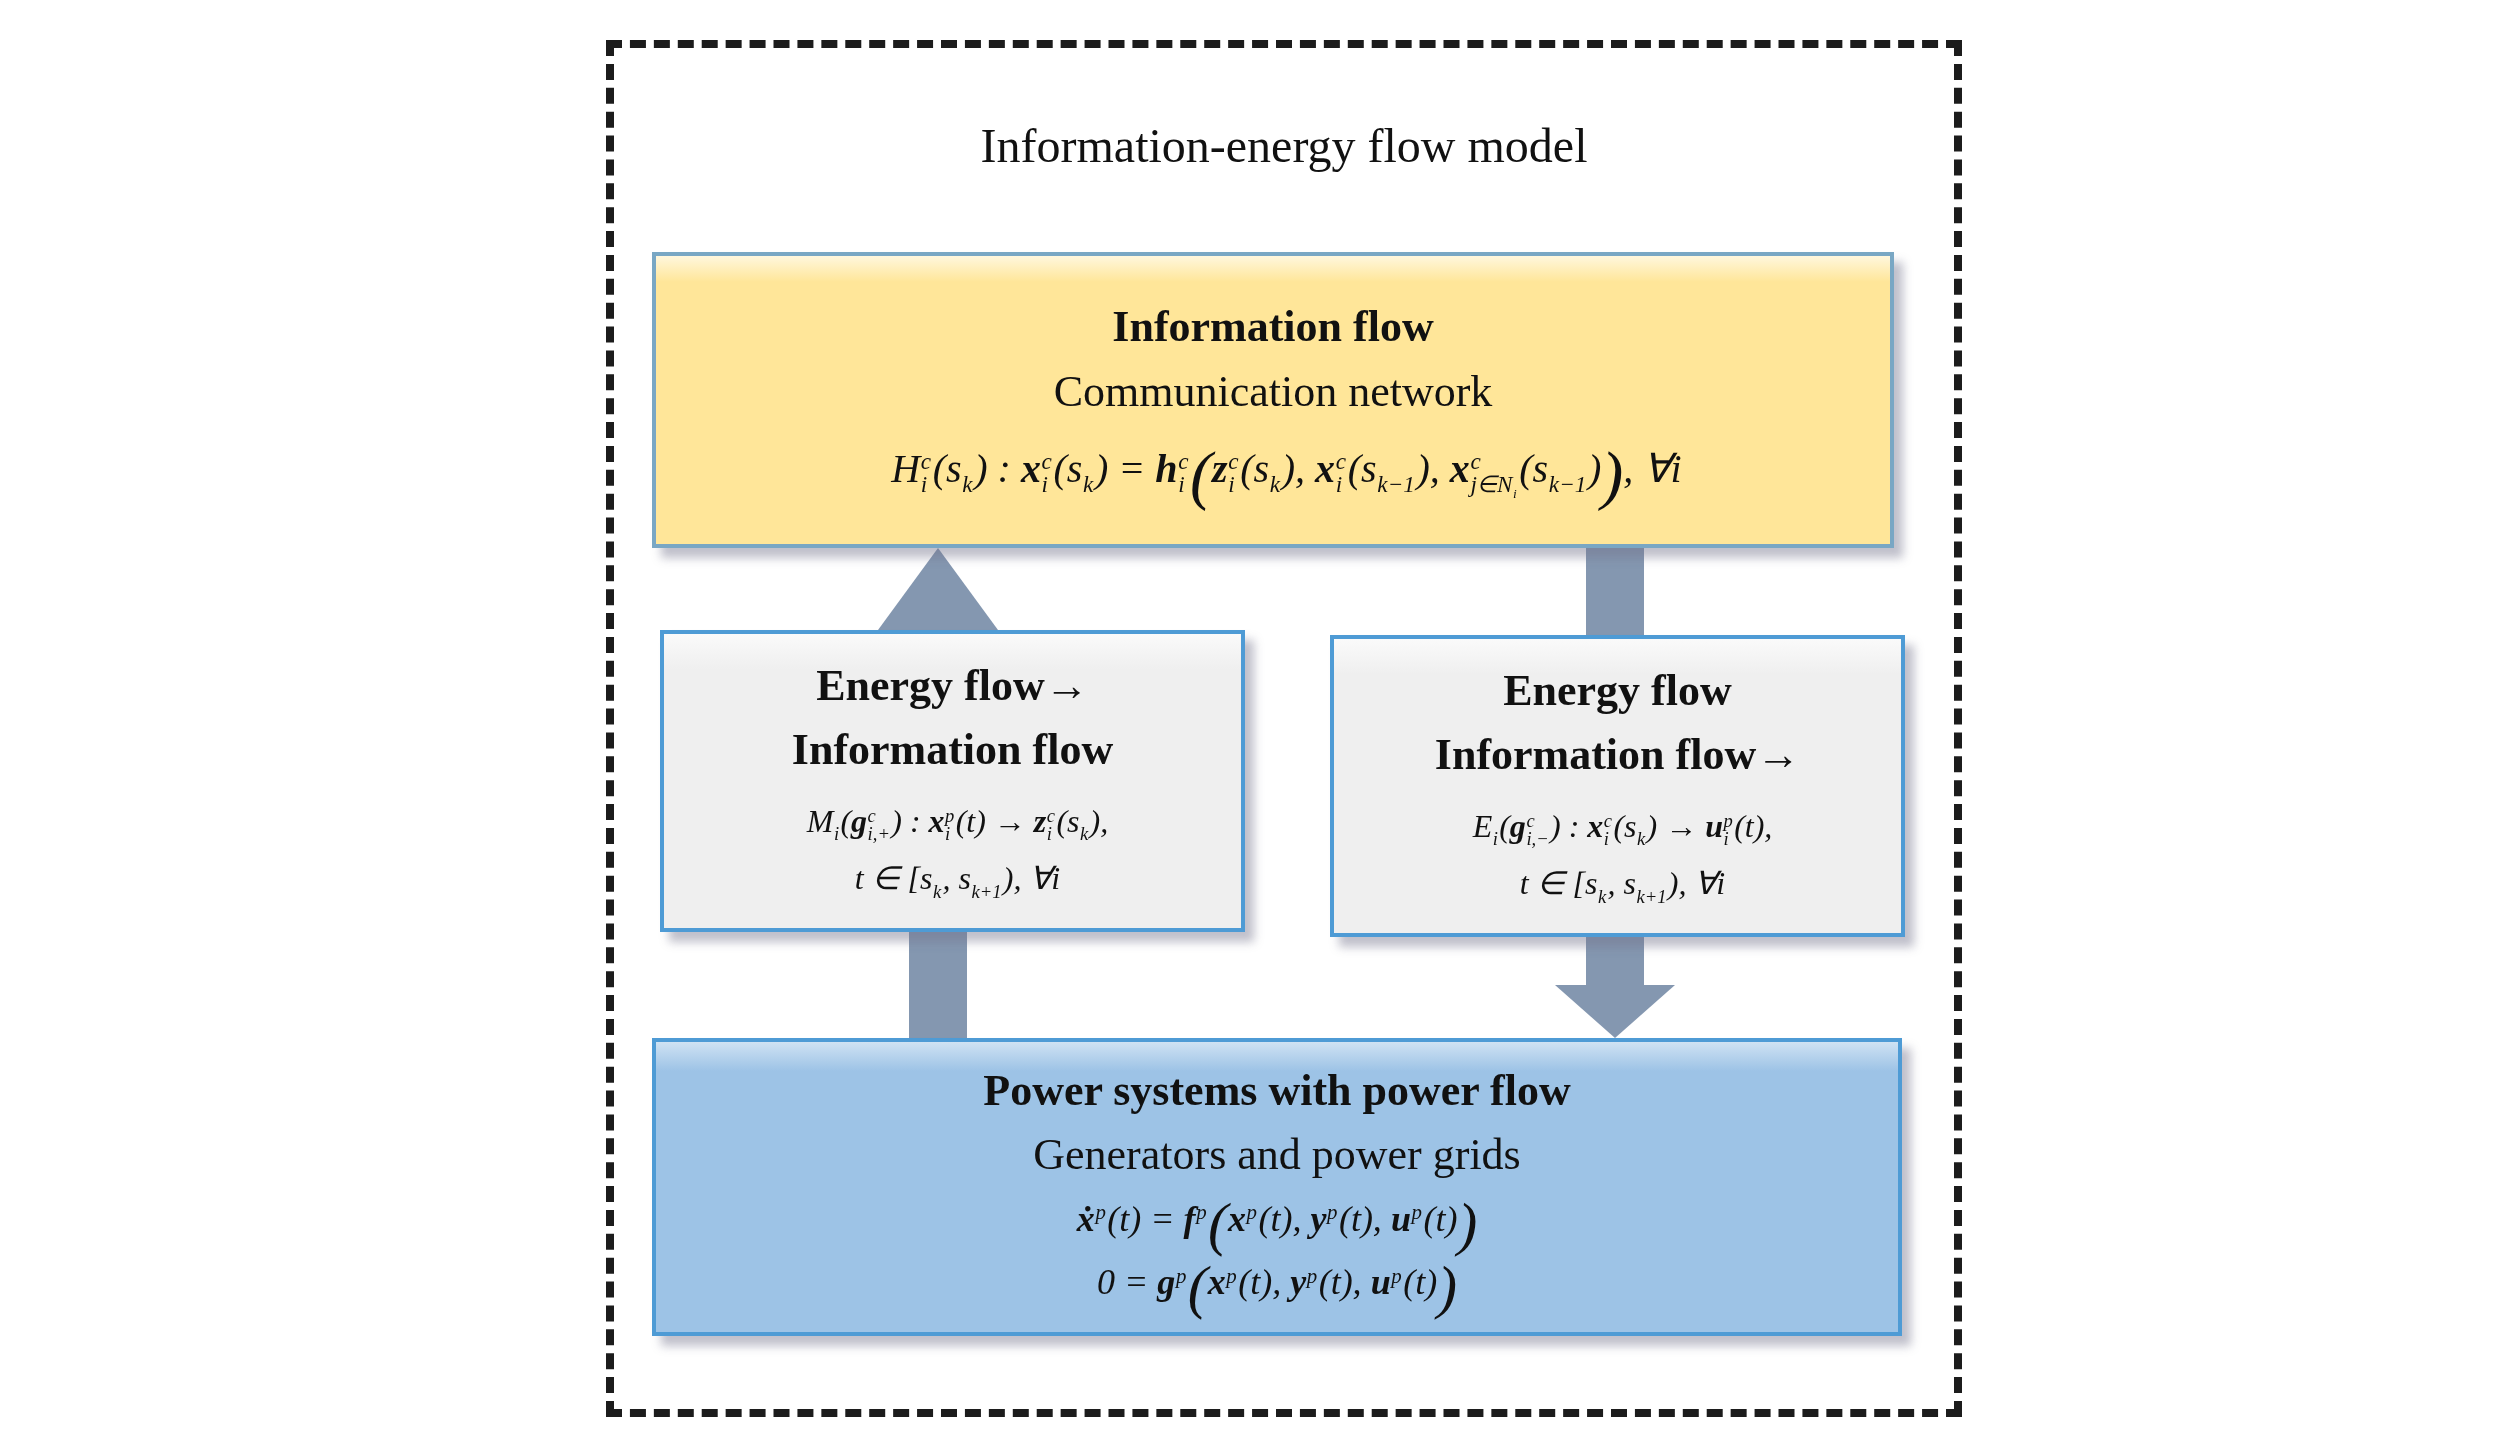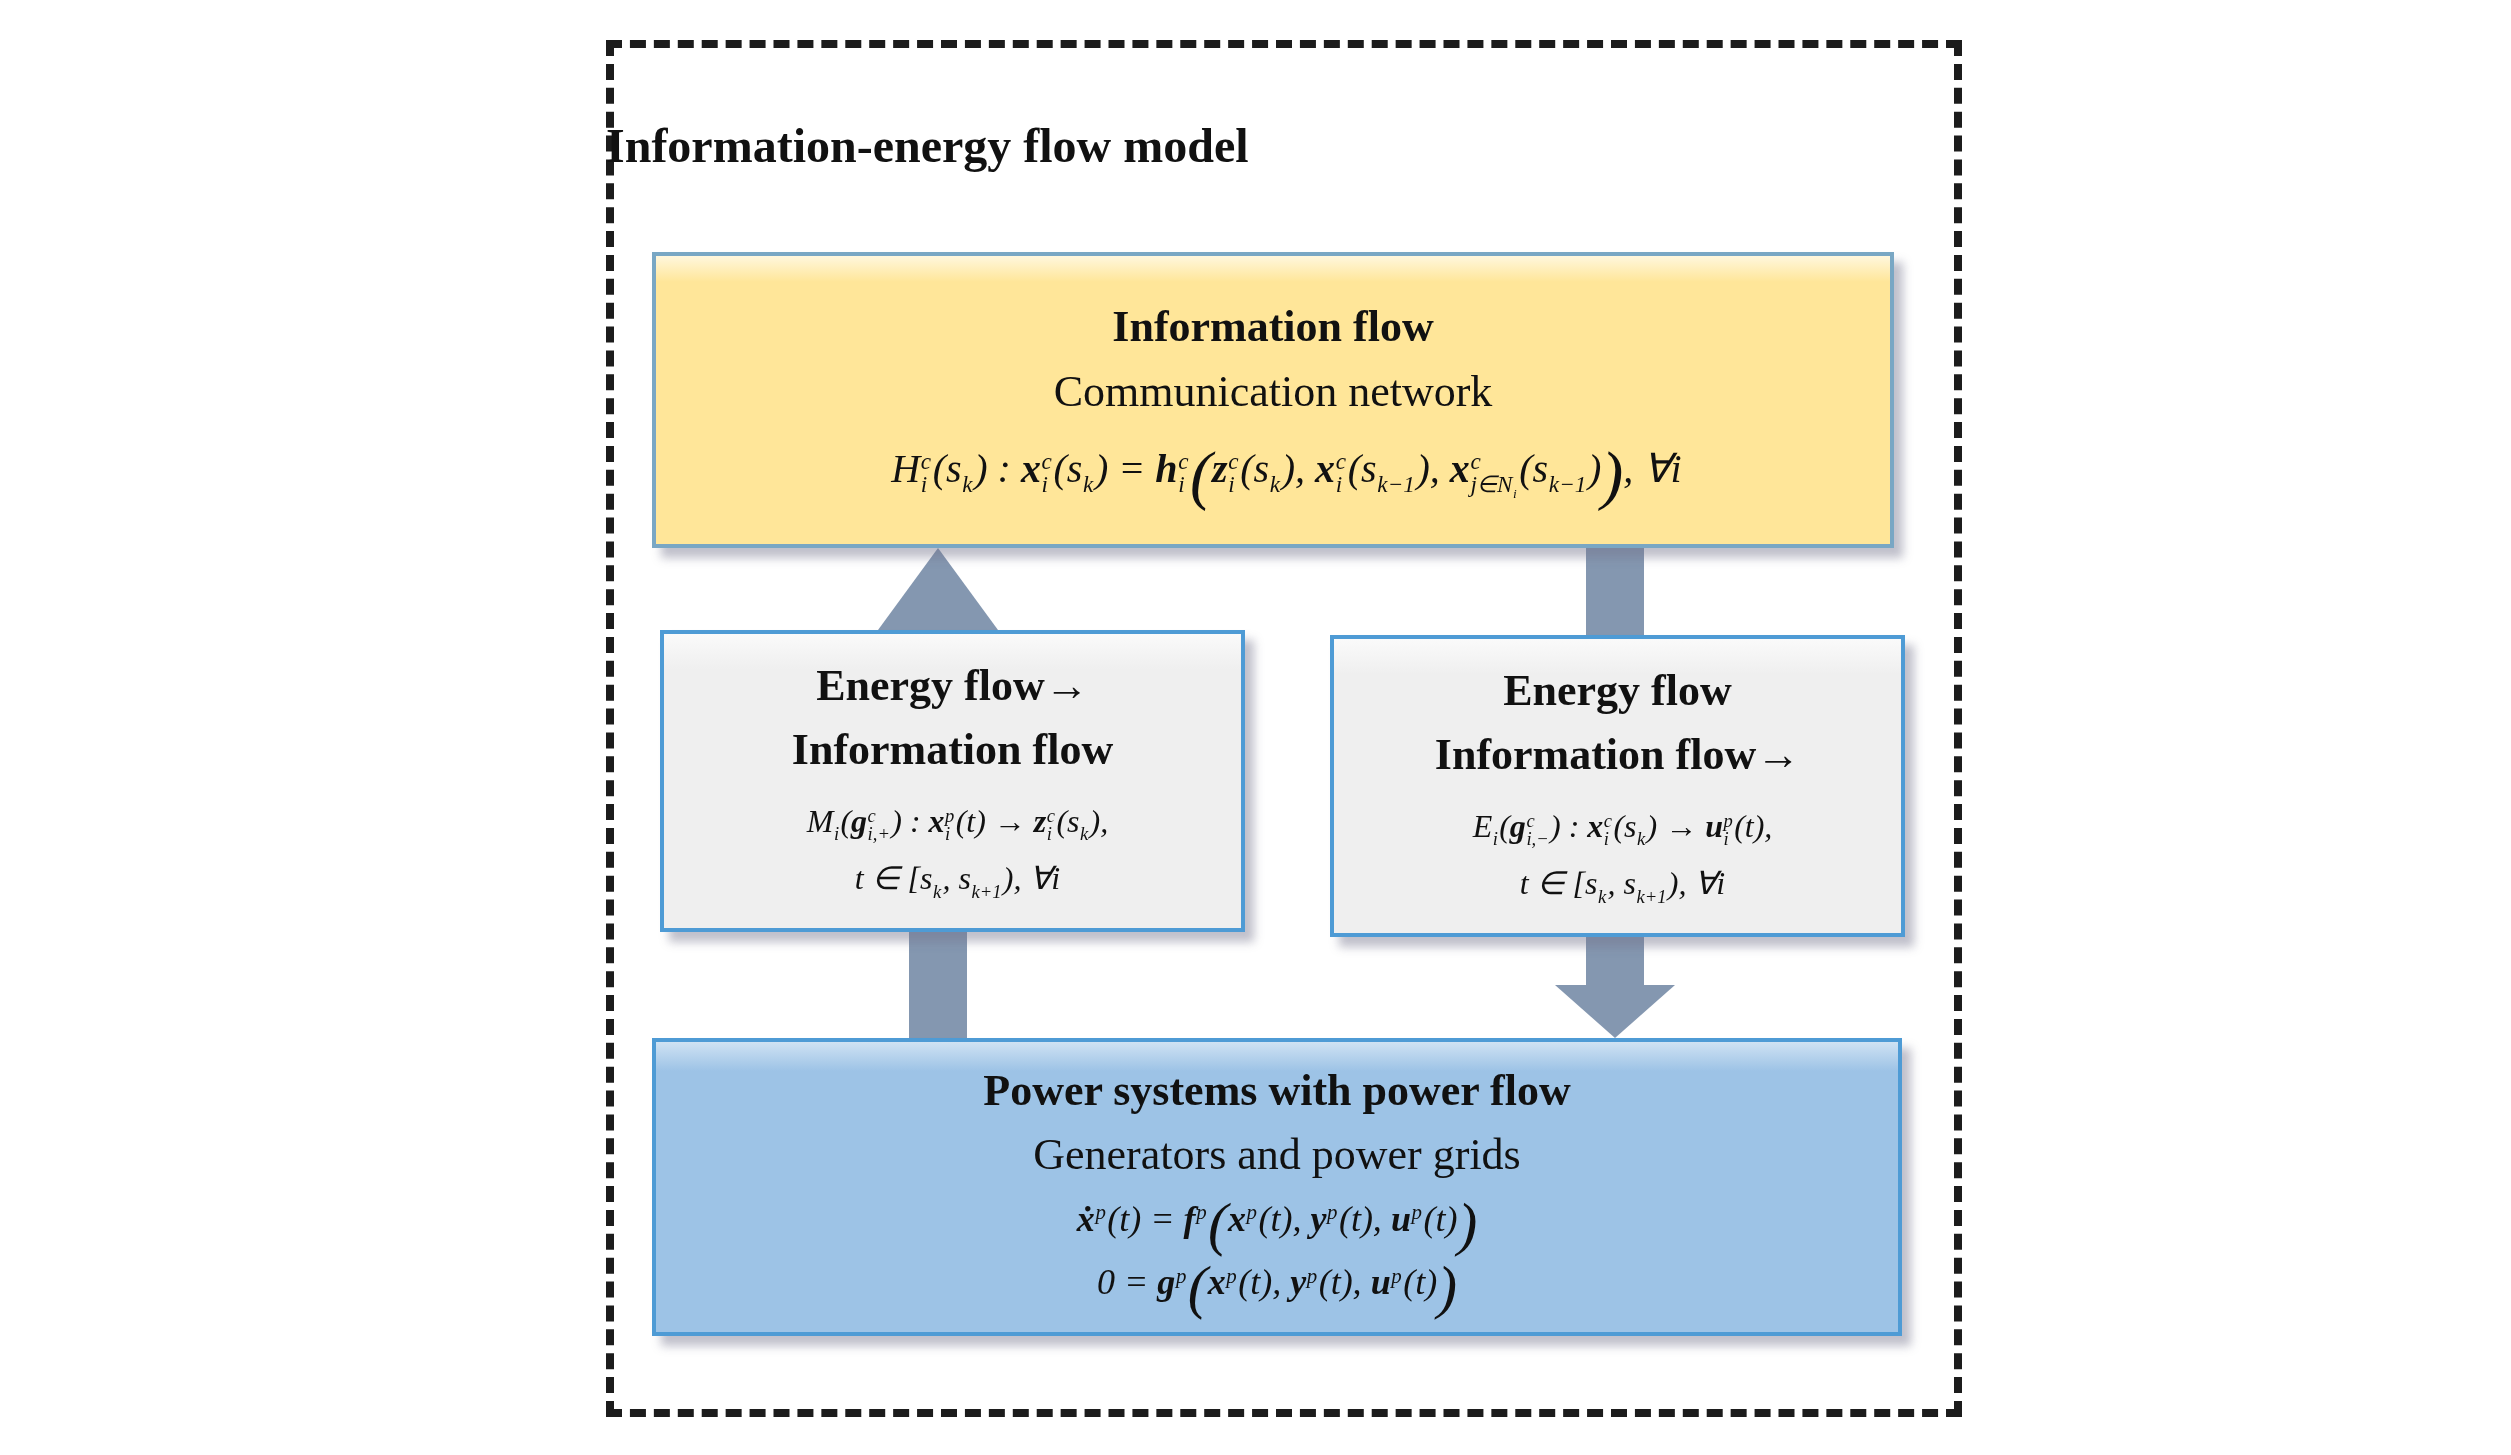--- a/index.html
+++ b/index.html
@@ -3,22 +3,22 @@
 <meta charset="utf-8">
 <style>
   html,body{margin:0;padding:0;background:#ffffff;}
   .canvas{position:relative;width:2511px;height:1455px;background:#ffffff;overflow:hidden;
           font-family:"Liberation Serif",serif;color:var(--text,#111);}
 
   
   .frame{position:absolute;left:606px;top:40px;width:1356px;height:1377px;
          border:8px dashed var(--frame-dash,#1c1c1c);box-sizing:border-box;z-index:0;background:transparent;}
 
-  .title{position:absolute;left:606px;top:118px;width:1356px;text-align:left;
-         font-size:48px;font-weight:700;z-index:1;}
+  .title{position:absolute;left:606px;top:118px;width:1356px;text-align:center;
+         font-size:48px;font-weight:400;z-index:1;}
 
   
   .box{position:absolute;box-sizing:border-box;display:flex;flex-direction:column;
        align-items:center;justify-content:center;z-index:2;
        box-shadow:9px 10px 9px rgba(115,115,140,.45);gap:8px;}
   .box .bh{font-size:44px;font-weight:700;line-height:1.28;width:100%;text-align:center;}
   .box .sub{font-size:44px;line-height:1.28;width:100%;text-align:center;}
 
   .box.yellow{left:652px;top:252px;width:1242px;height:296px;
       background:linear-gradient(180deg,#fff7dd 0%,var(--box-yellow,#FFE699) 9%);

